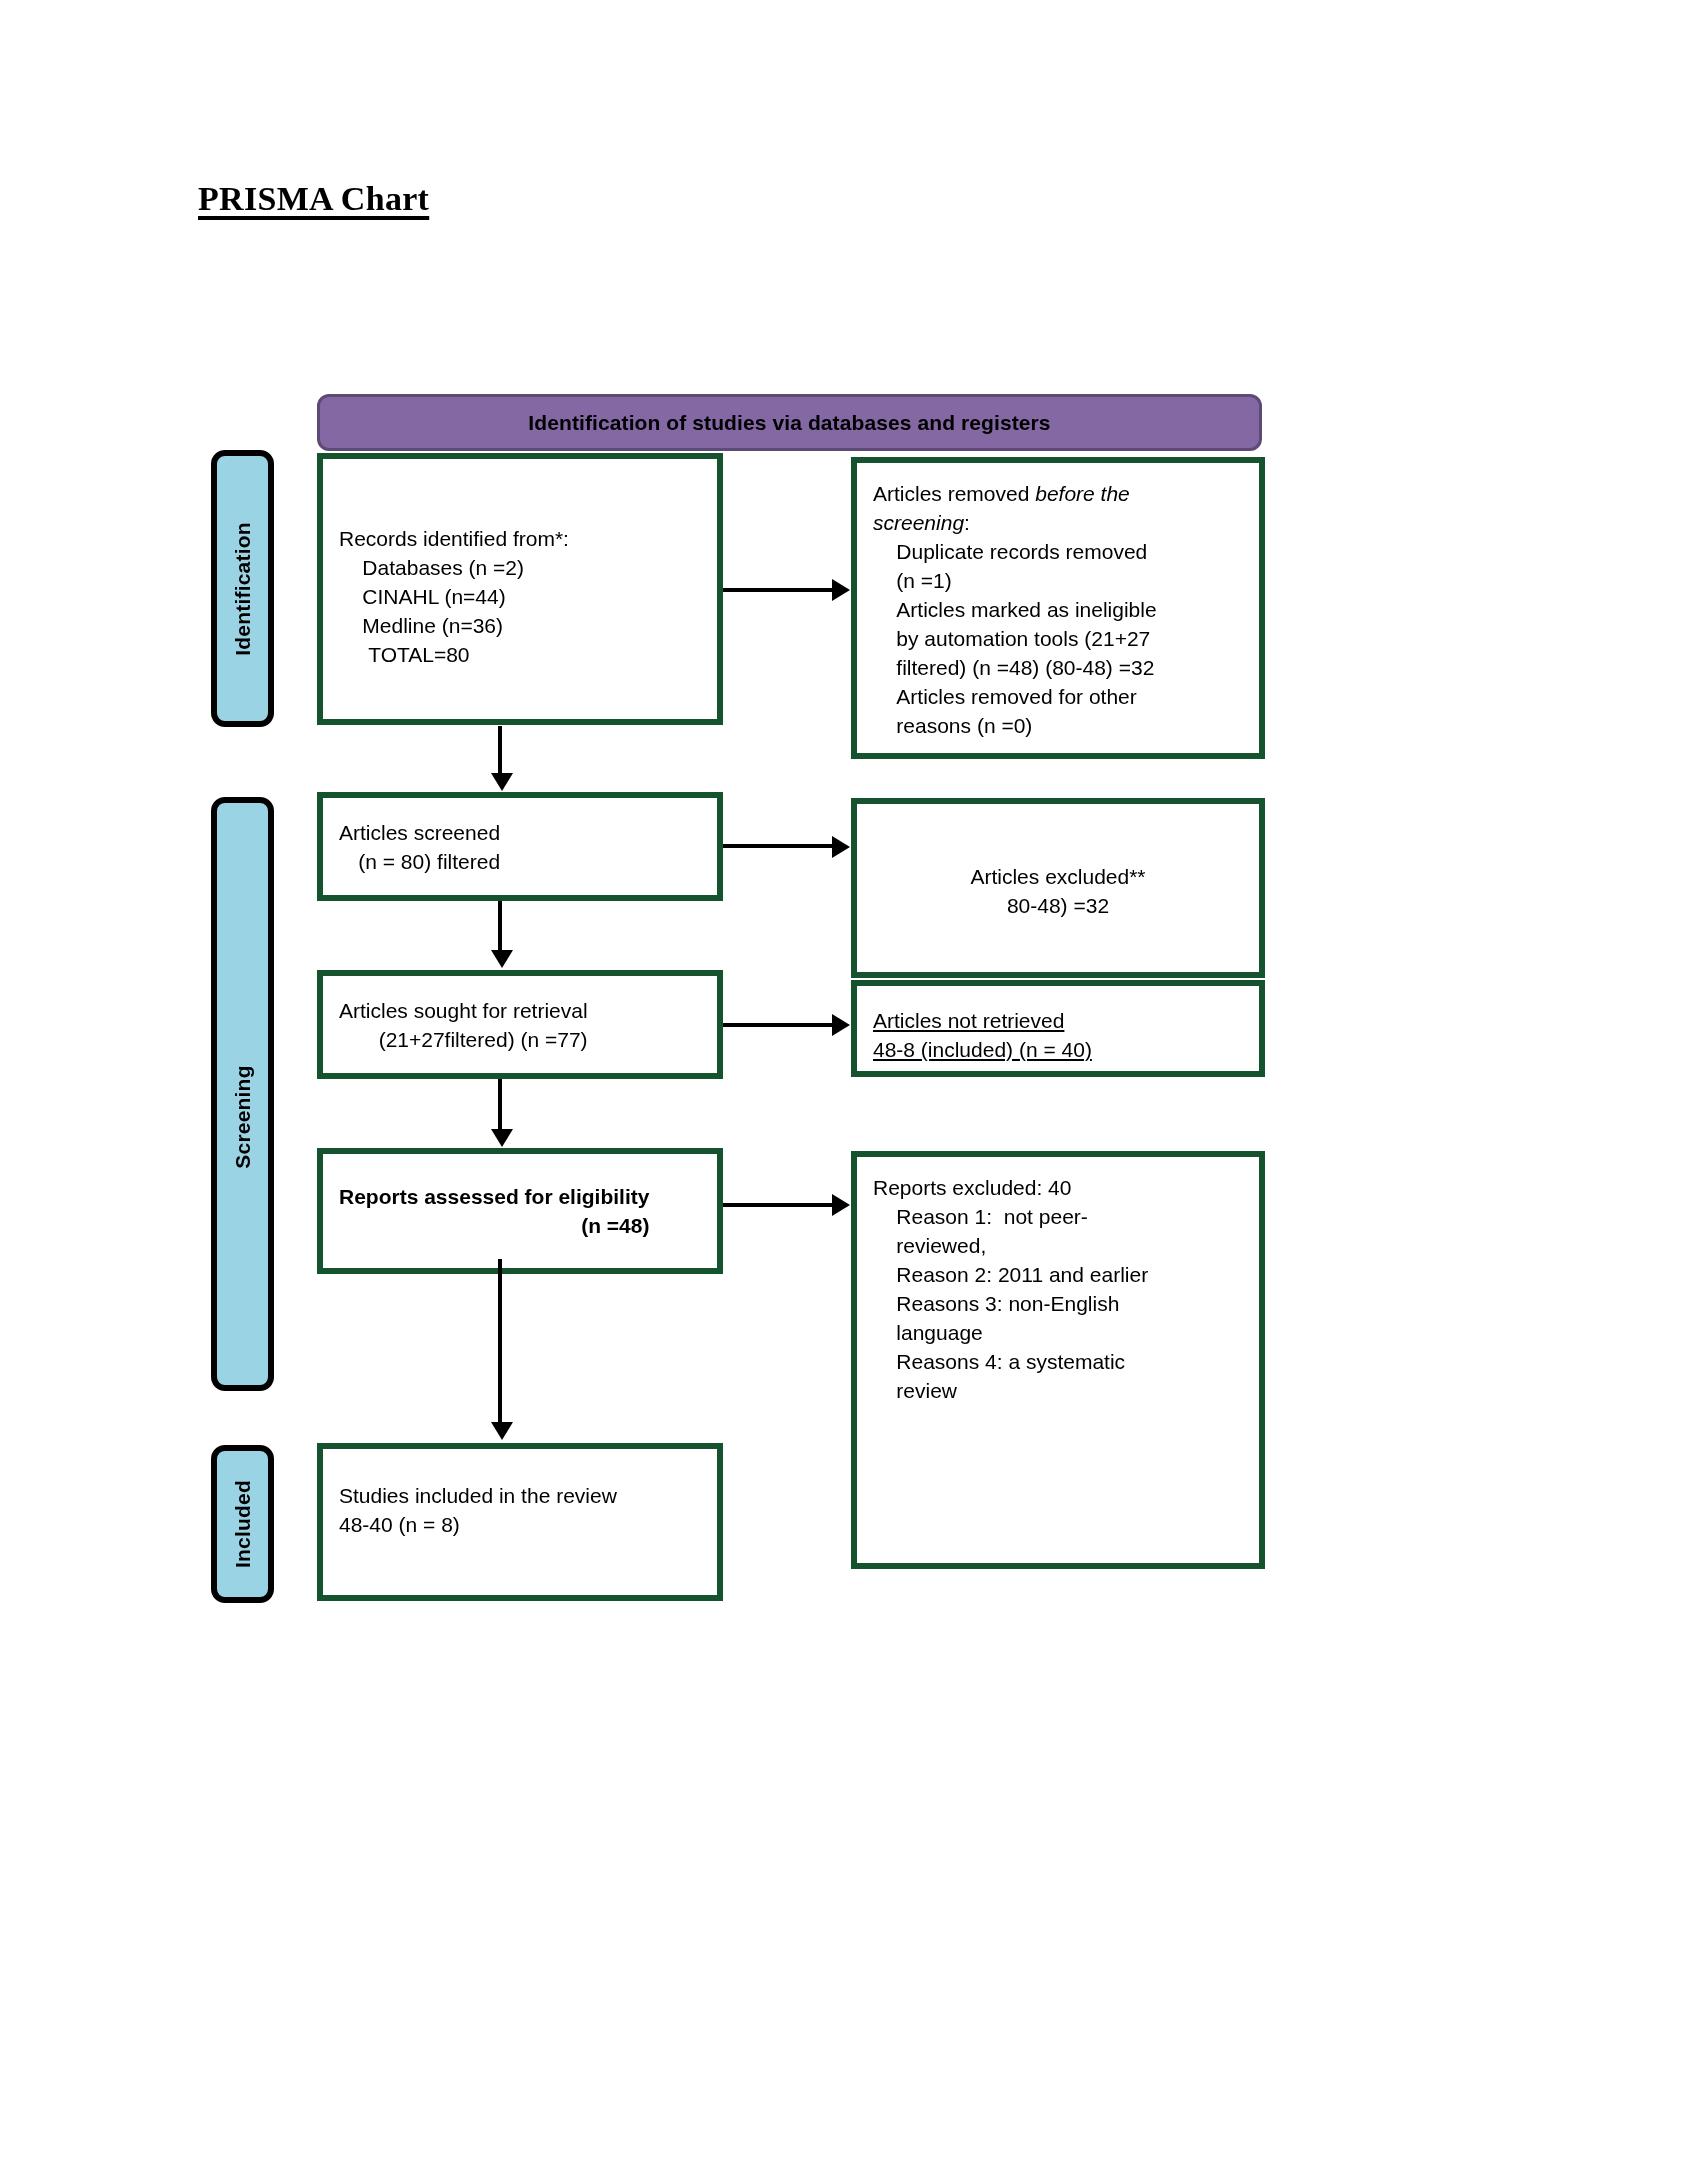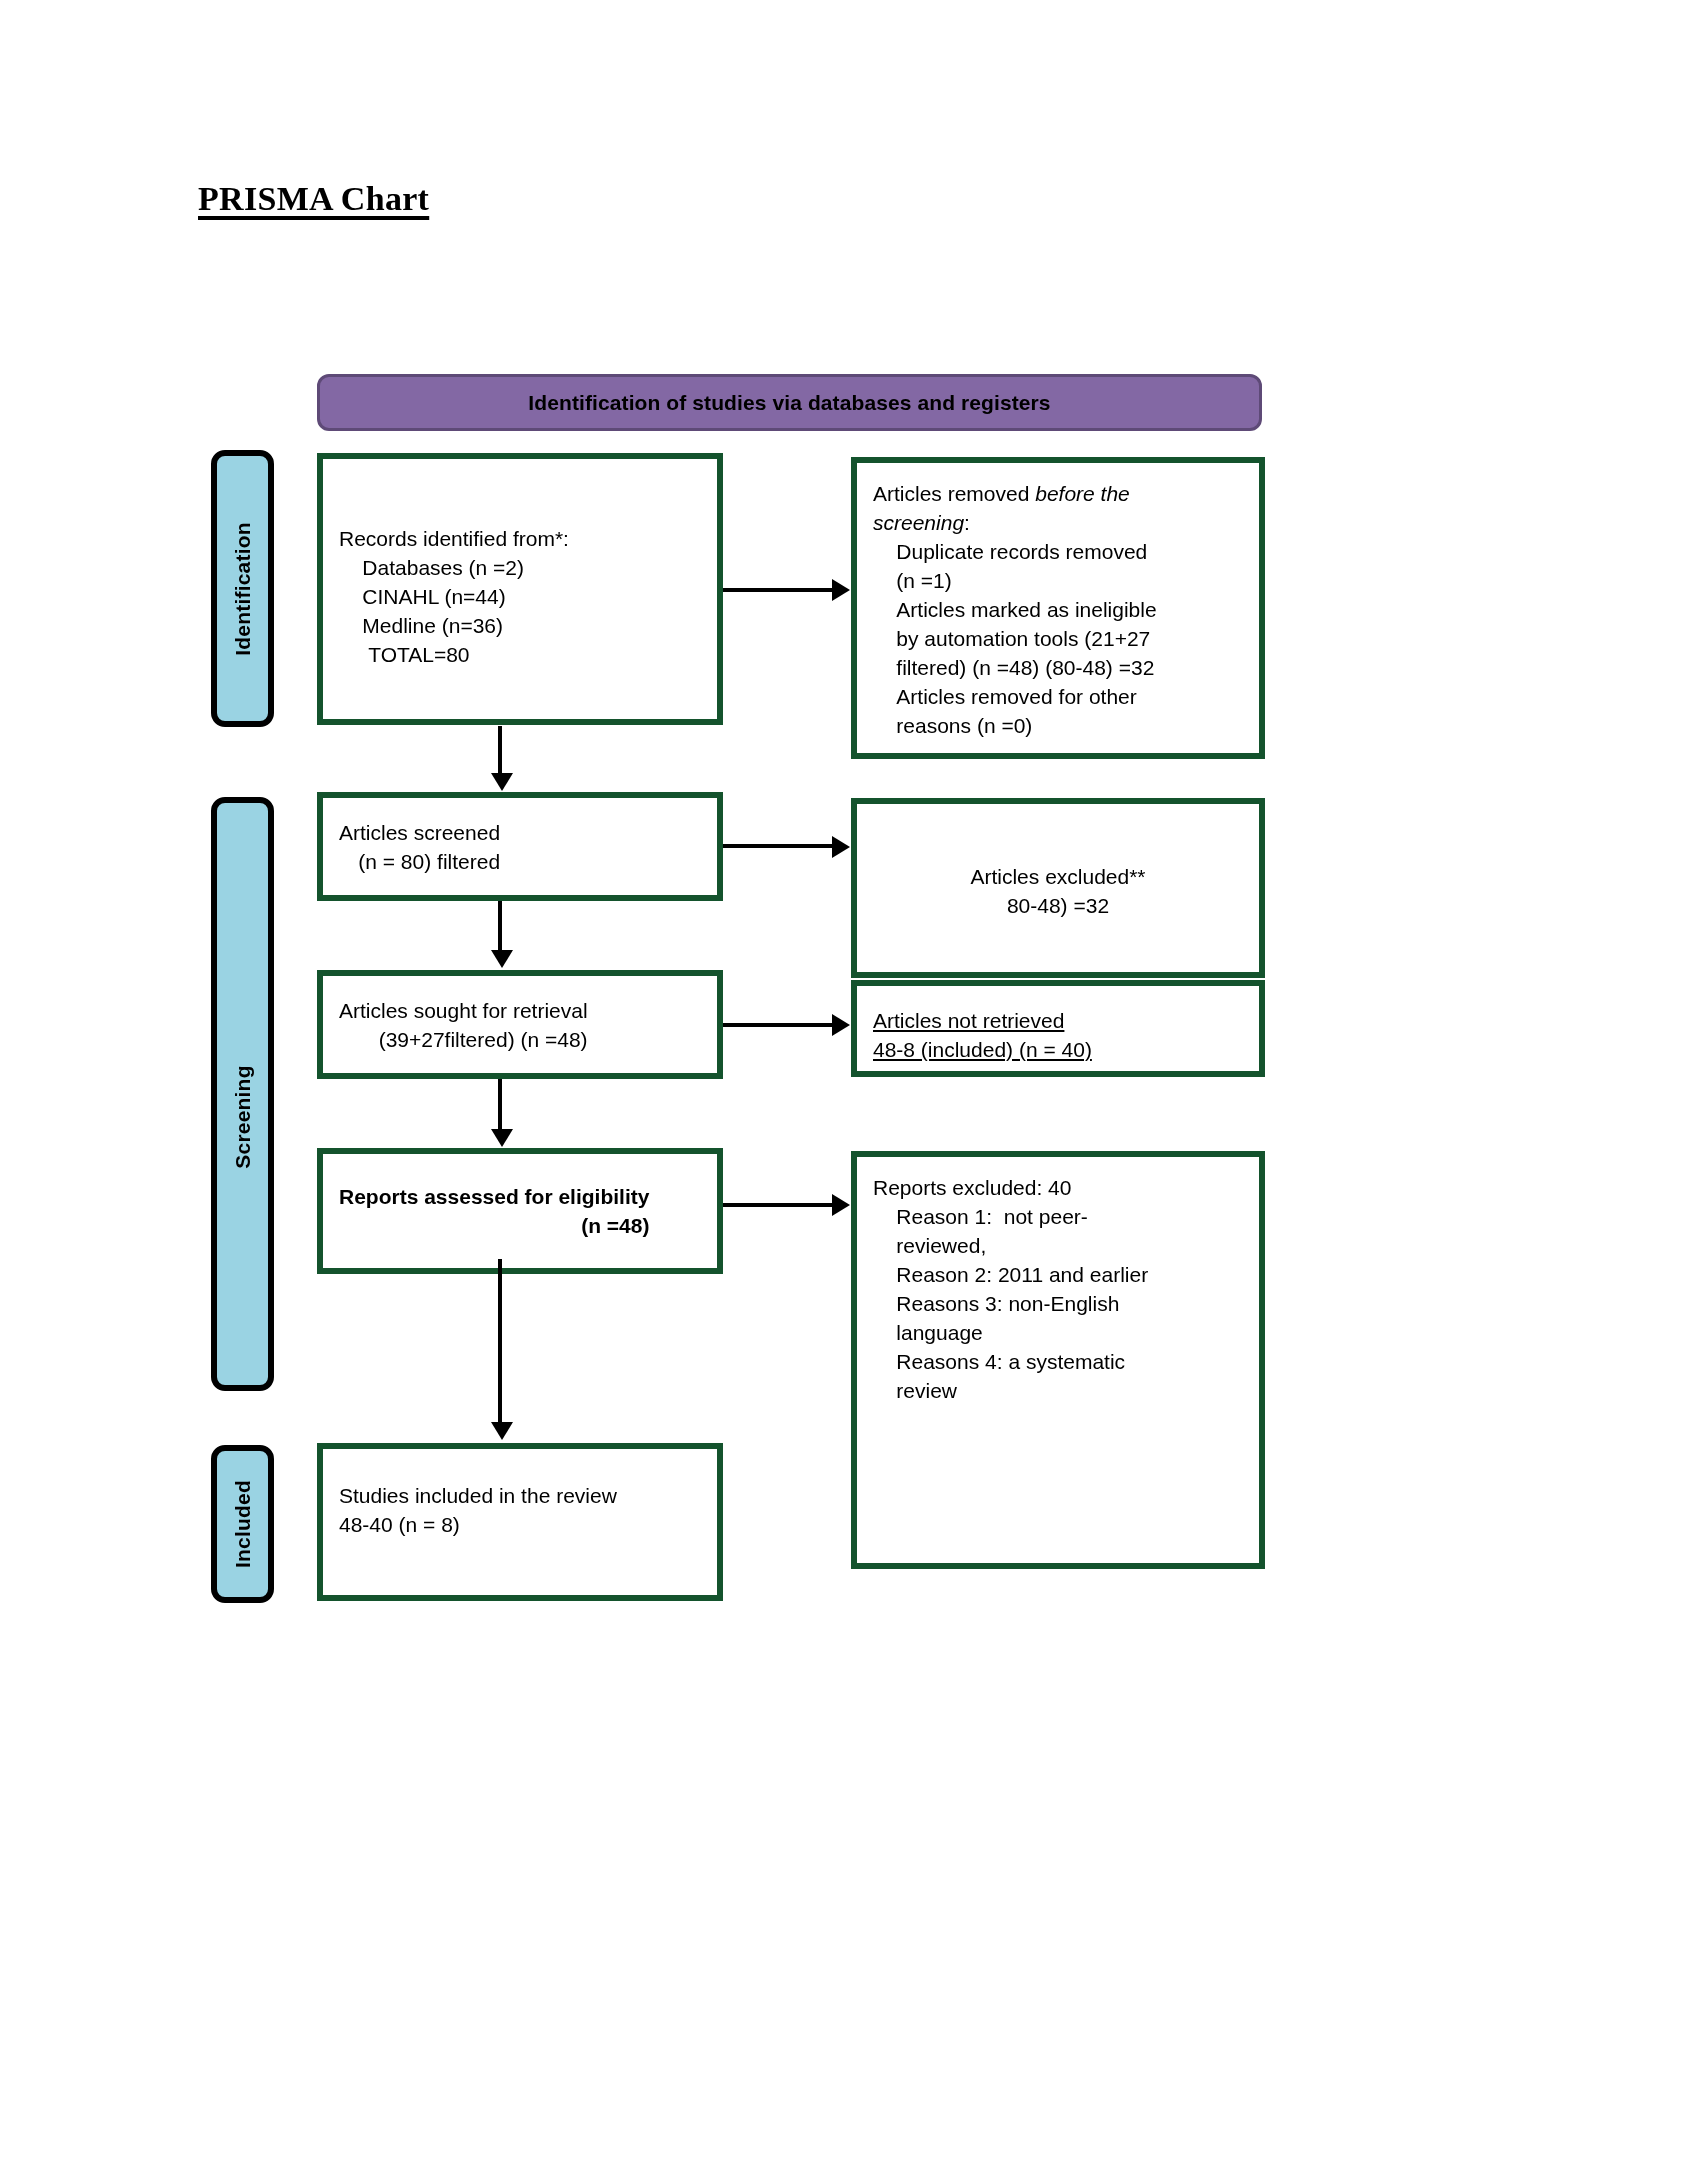--- a/index.html
+++ b/index.html
@@ -36,21 +36,21 @@
     text-decoration: underline;
     text-underline-offset: 6px;
     text-decoration-thickness: 4px;
     white-space: nowrap;
   }
 
   
   .banner {
     position: absolute;
     left: 317px;
-    top: 374px;
+    top: 394px;
     width: 945px;
     height: 57px;
     background: #8368a4;
     border: 3px solid #5e4a77;
     border-radius: 12px;
     box-sizing: border-box;
     display: flex;
     align-items: center;
     justify-content: center;
   }
@@ -216,21 +216,21 @@
 (n = 80) filtered</div>
   </div>
 
   <div class="box v-top" id="box-excluded">
     <div class="box-text">Articles excluded**
 80-48) =32</div>
   </div>
 
   <div class="box v-center" id="box-sought">
     <div class="box-text">Articles sought for retrieval
-(39+27filtered) (n =48)</div>
+(21+27filtered) (n =77)</div>
   </div>
 
   <div class="box v-top" id="box-notretrieved">
     <div class="box-text">Articles not retrieved
 48-8 (included) (n = 40)</div>
   </div>
 
   <div class="box v-center" id="box-assessed">
     <div class="box-text">Reports assessed for eligibility
 (n =48)</div>

